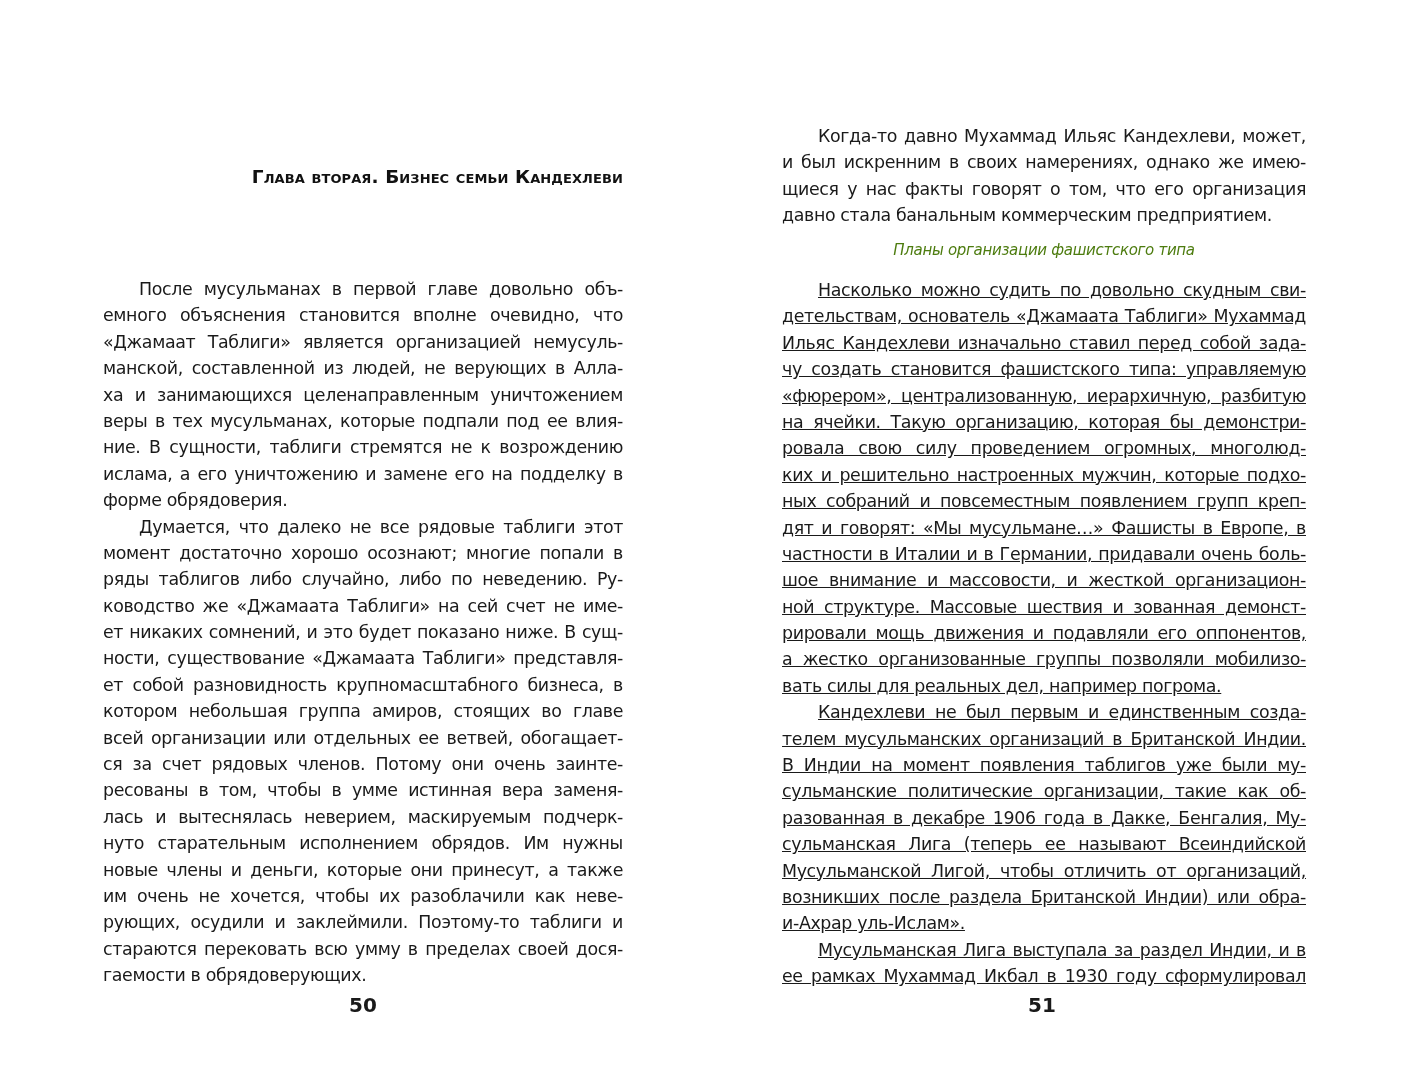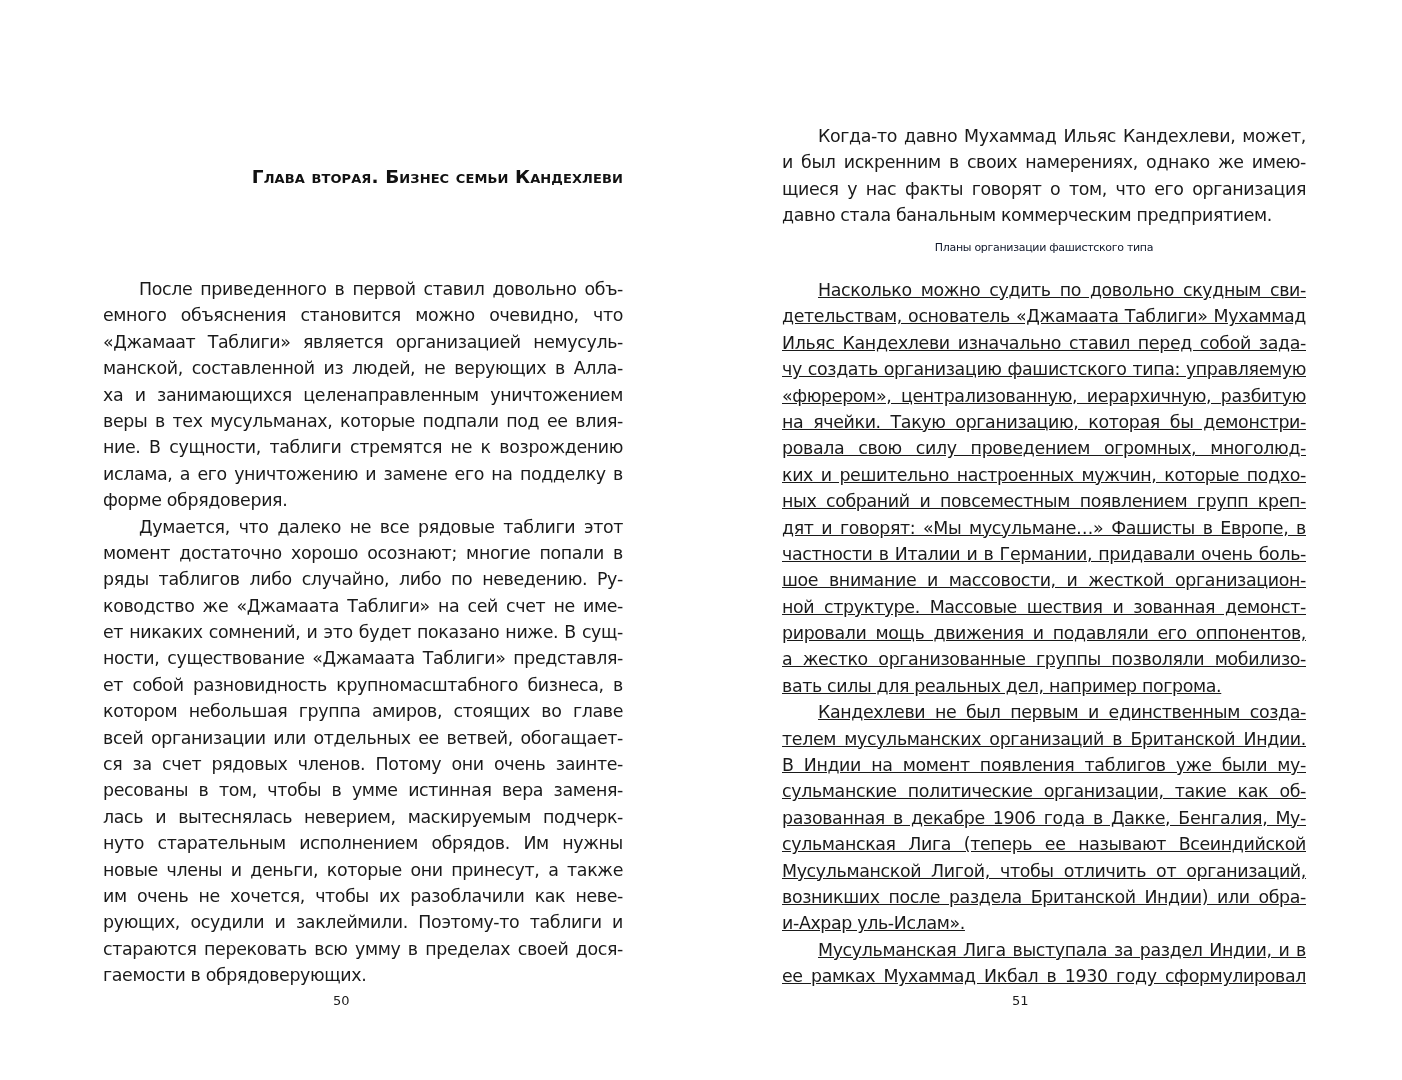--- a/index.html
+++ b/index.html
@@ -13,34 +13,34 @@
                    letter-spacing: 0.1px; font-variant: small-caps; color: #111; }
   .text-block { position: absolute; }
   .left-text { left: 103px; width: 520px; top: 240px; }
   .right-text-1 { left: 81px; width: 524px; top: 87px; }
   .right-text-2 { left: 81px; width: 524px; top: 241px; text-decoration: underline; }
   .line { height: 26.4px; line-height: 26.4px; font-size: 17.4px; white-space: nowrap;
           text-align: justify; text-align-last: justify; overflow: visible; letter-spacing: -0.35px; }
   .line.last { text-align-last: left; }
   .line.indent { padding-left: 36px; }
   .subheading { position: absolute; left: 81px; width: 524px; top: 205px; text-align: center;
-                font-size: 11px; letter-spacing: -0.3px; color: #0f172a; }
-  .page-number { position: absolute; top: 957px; font-size: 13px; width: 60px; }
+                font-style: italic; font-size: 15px; letter-spacing: -0.3px; color: #4d7c0f; }
+  .page-number { position: absolute; top: 957px; font-size: 20px; text-align: center; width: 60px; font-weight: bold; }
   .page-left .page-number { left: 333px; }
   .page-right .page-number { left: 311px; }
 </style>
 </head>
 <body>
 
 <div class="page page-left">
   <div class="chapter-title">Глава вторая. Бизнес семьи Кандехлеви</div>
   <div class="text-block left-text">
     <div>
-      <div class="line indent">После приведенного в первой ставил довольно объ-</div>
-      <div class="line">емного объяснения становится можно очевидно, что</div>
+      <div class="line indent">После мусульманах в первой главе довольно объ-</div>
+      <div class="line">емного объяснения становится вполне очевидно, что</div>
       <div class="line">«Джамаат Таблиги» является организацией немусуль-</div>
       <div class="line">манской, составленной из людей, не верующих в Алла-</div>
       <div class="line">ха и занимающихся целенаправленным уничтожением</div>
       <div class="line">веры в тех мусульманах, которые подпали под ее влия-</div>
       <div class="line">ние. В сущности, таблиги стремятся не к возрождению</div>
       <div class="line">ислама, а его уничтожению и замене его на подделку в</div>
       <div class="line last">форме обрядоверия.</div>
     </div>
     <div>
       <div class="line indent">Думается, что далеко не все рядовые таблиги этот</div>
@@ -74,21 +74,21 @@
     <div class="line last">давно стала банальным коммерческим предприятием.</div>
   </div>
 
   <div class="subheading">Планы организации фашистского типа</div>
 
   <div class="text-block right-text-2">
     <div>
       <div class="line indent">Насколько можно судить по довольно скудным сви-</div>
       <div class="line">детельствам, основатель «Джамаата Таблиги» Мухаммад</div>
       <div class="line">Ильяс Кандехлеви изначально ставил перед собой зада-</div>
-      <div class="line">чу создать организацию фашистского типа: управляемую</div>
+      <div class="line">чу создать становится фашистского типа: управляемую</div>
       <div class="line">«фюрером», централизованную, иерархичную, разбитую</div>
       <div class="line">на ячейки. Такую организацию, которая бы демонстри-</div>
       <div class="line">ровала свою силу проведением огромных, многолюд-</div>
       <div class="line">ких и решительно настроенных мужчин, которые подхо-</div>
       <div class="line">ных собраний и повсеместным появлением групп креп-</div>
       <div class="line">дят и говорят: «Мы мусульмане…» Фашисты в Европе, в</div>
       <div class="line">частности в Италии и в Германии, придавали очень боль-</div>
       <div class="line">шое внимание и массовости, и жесткой организацион-</div>
       <div class="line">ной структуре. Массовые шествия и зованная демонст-</div>
       <div class="line">рировали мощь движения и подавляли его оппонентов,</div>

